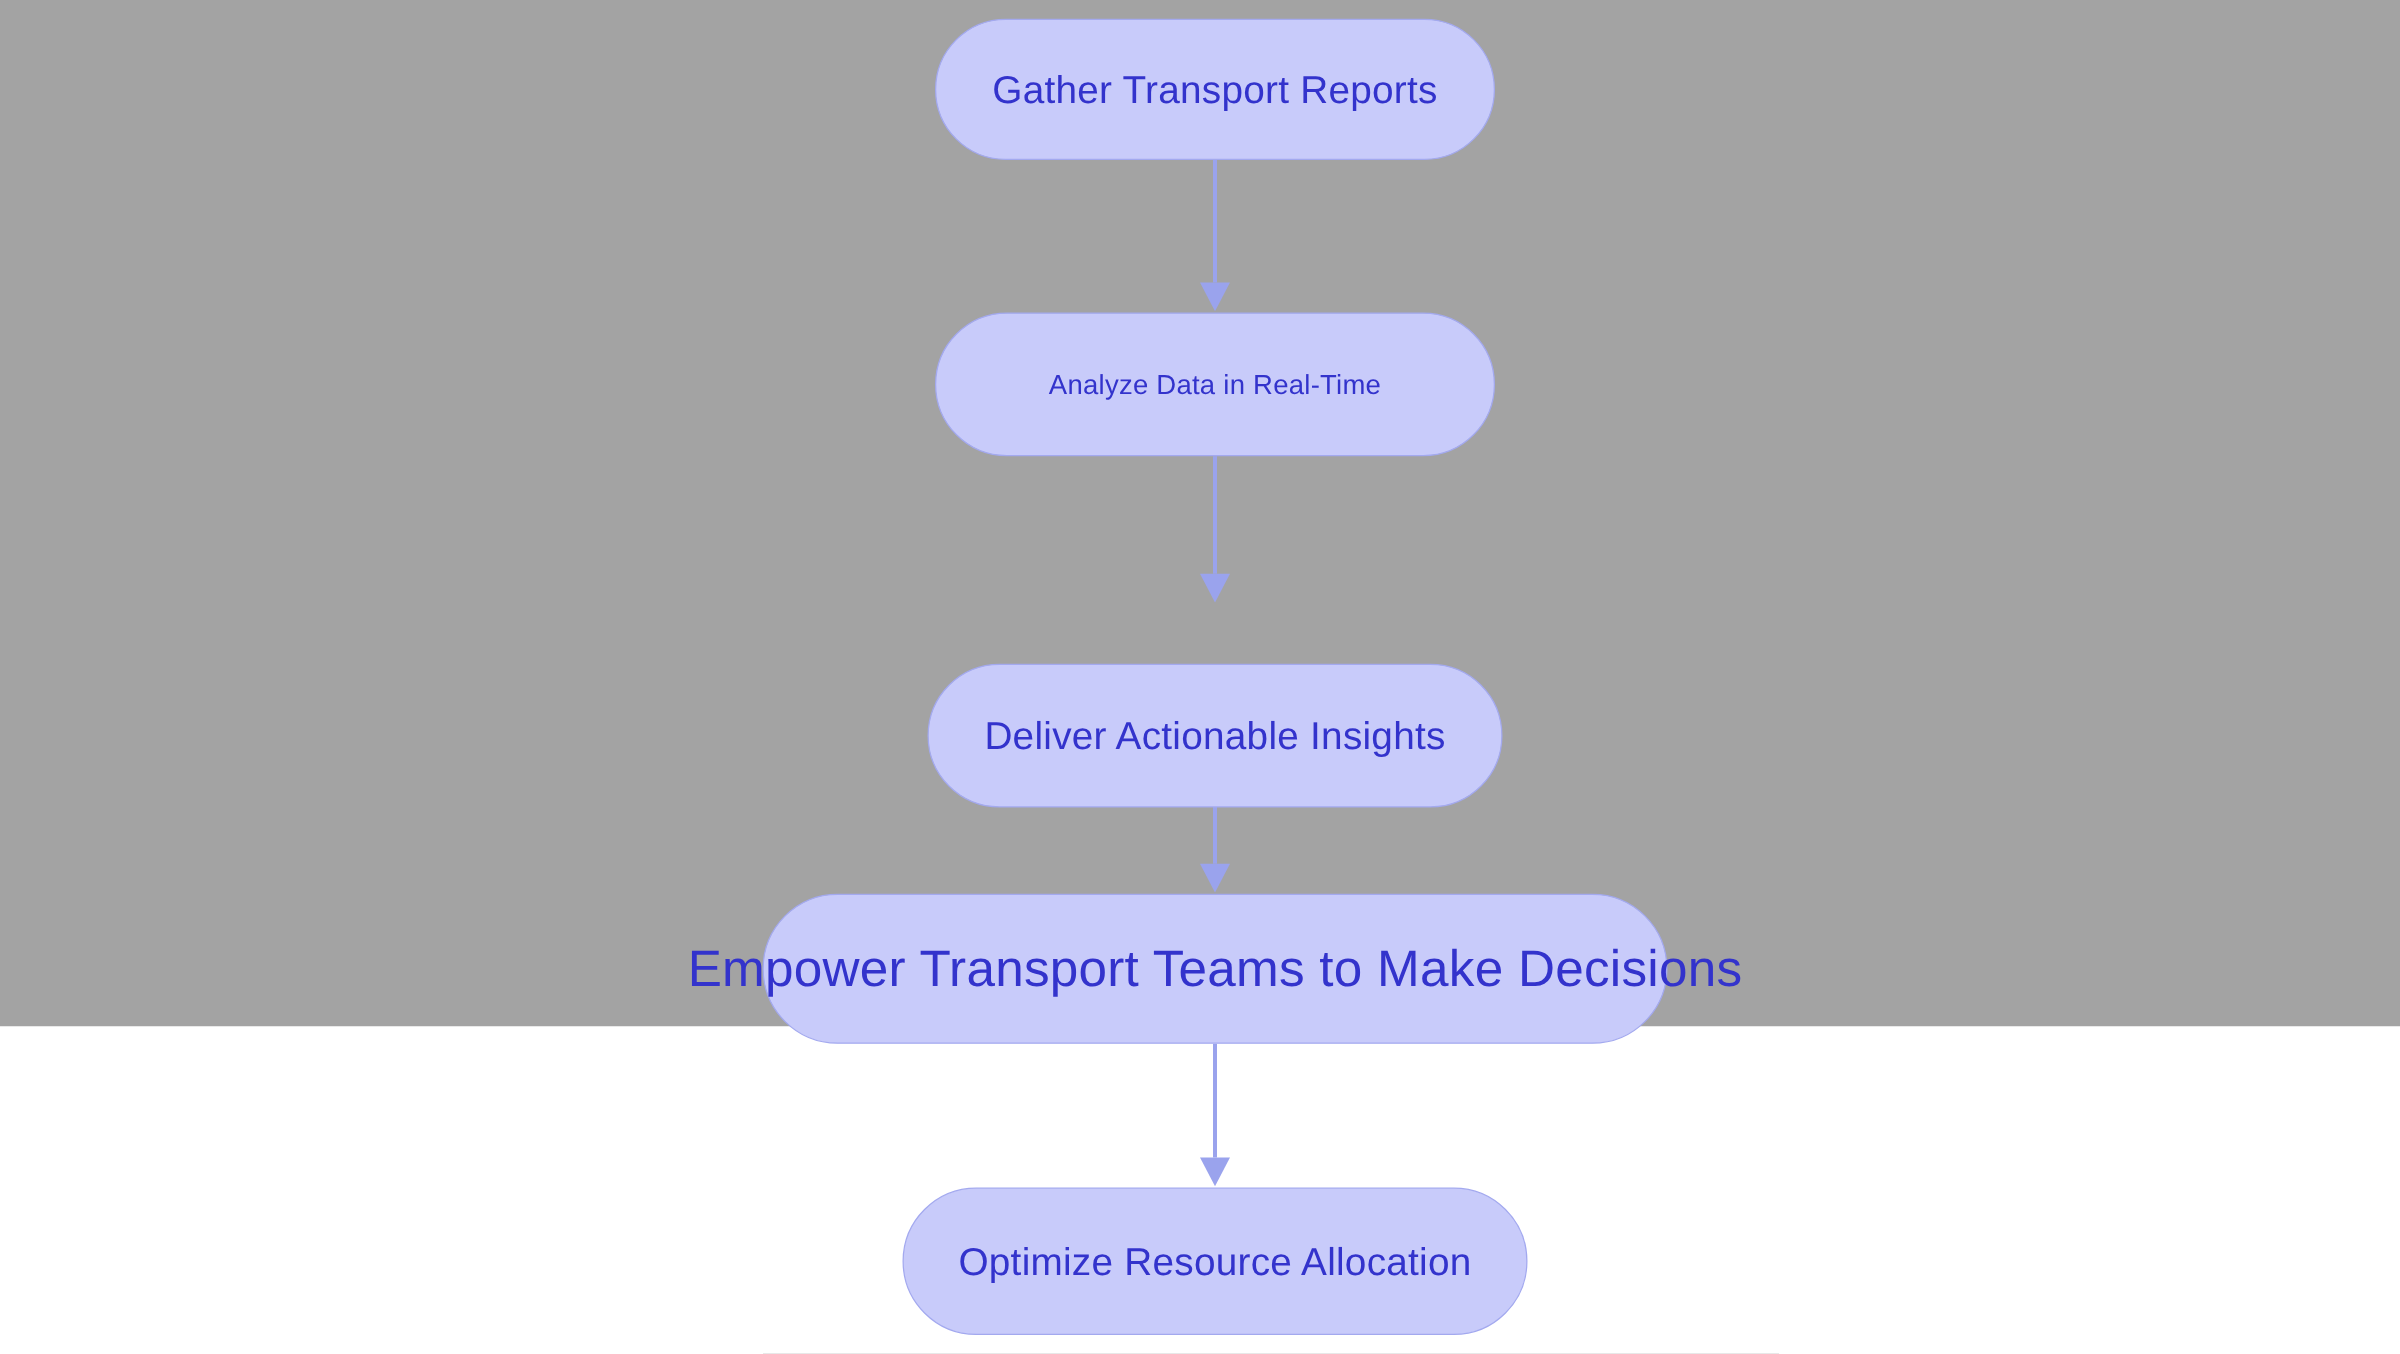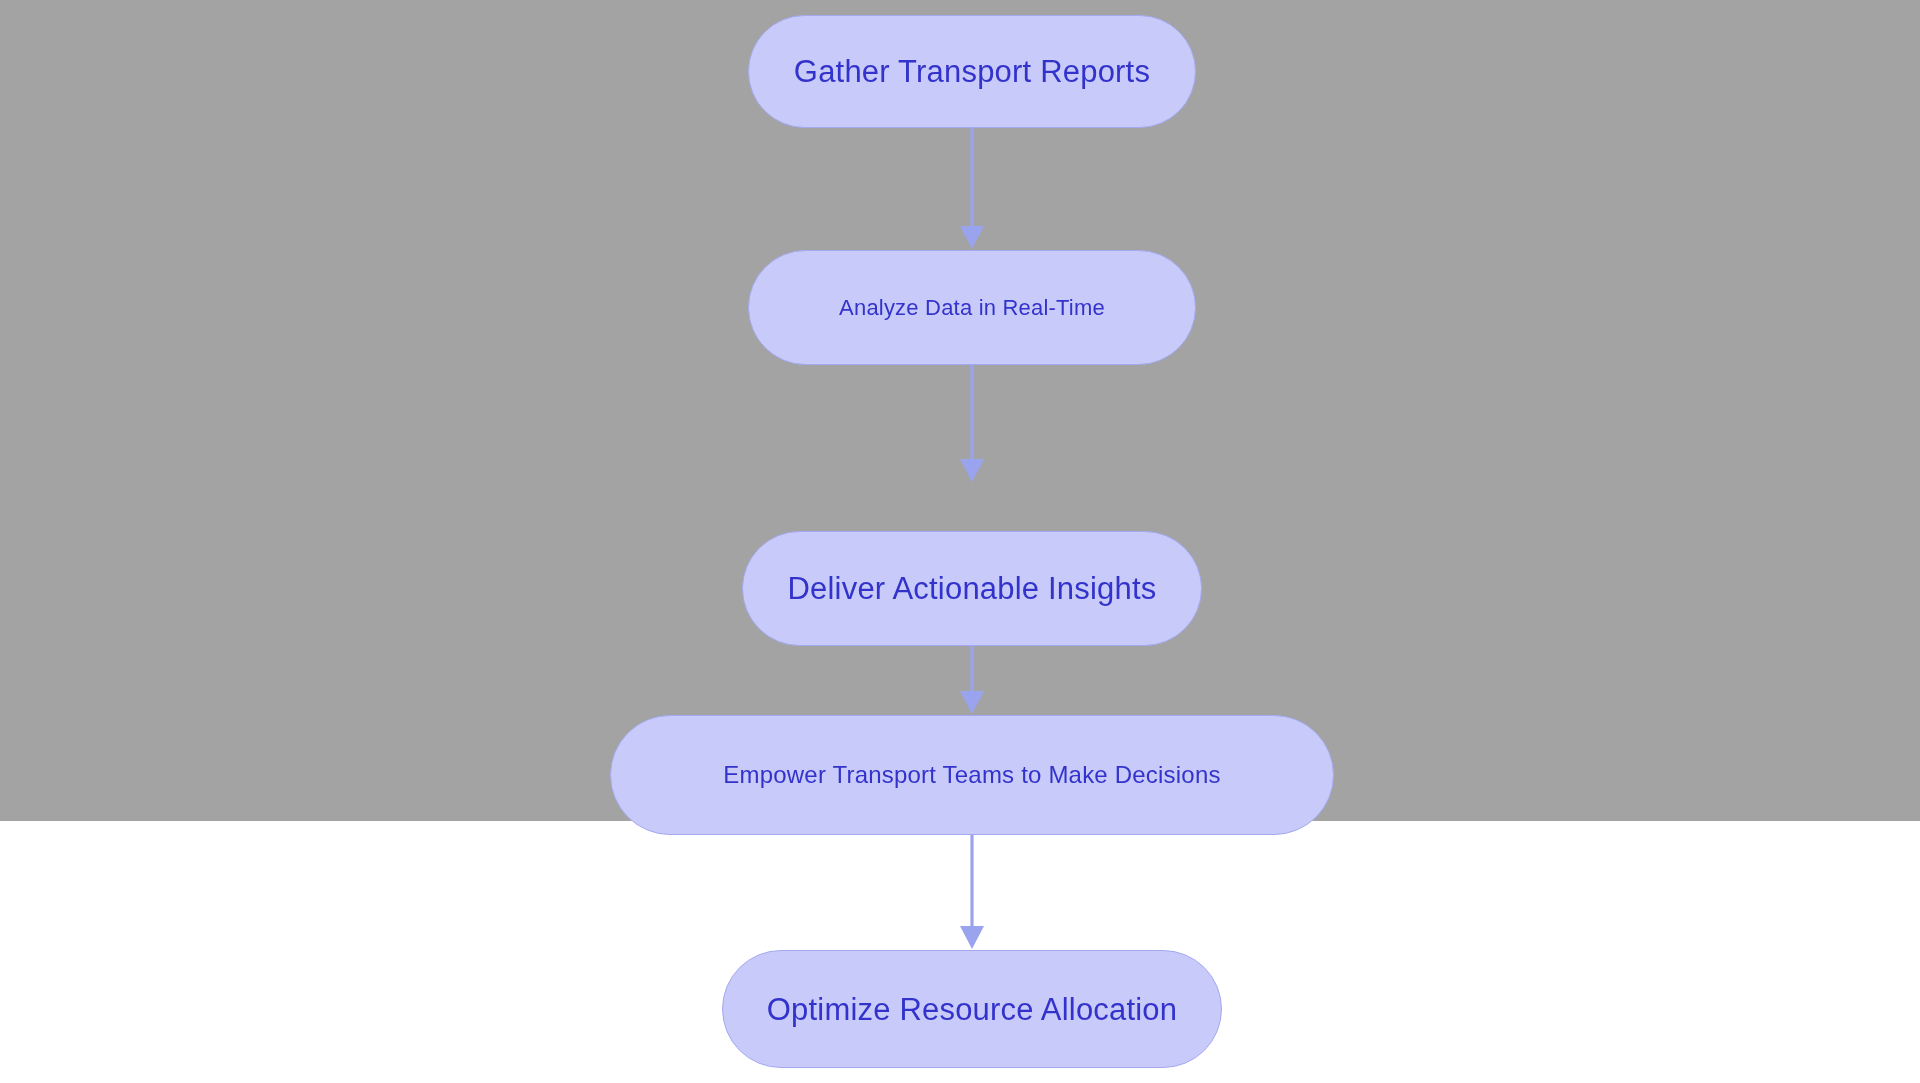--- a/index.html
+++ b/index.html
@@ -40,21 +40,21 @@
   .flow-node .node-label {
     display: block;
     line-height: 1;
     font-weight: 400;
   }
 
   
   .node-1 { left: 748px;  top: 15px;   width: 448px; height: 113px; font-size: 31px; }
   .node-2 { left: 748px;  top: 250px;  width: 448px; height: 115px; font-size: 22px; }
   .node-3 { left: 742px;  top: 483px;  width: 460px; height: 115px; font-size: 31px; margin-top: 48px; }
-  .node-4 { left: 610px;  top: 715px;  width: 724px; height: 120px; font-size: 24px; }
+  .node-4 { left: 610px;  top: 715px;  width: 724px; height: 120px; font-size: 41px; }
   .node-5 { left: 722px;  top: 950px;  width: 500px; height: 118px; font-size: 31px; }
 
   
   .flow-edge {
     position: absolute;
     left: 0;
     top: 0;
     width: 1920px;
     height: 1083px;
     pointer-events: none;

